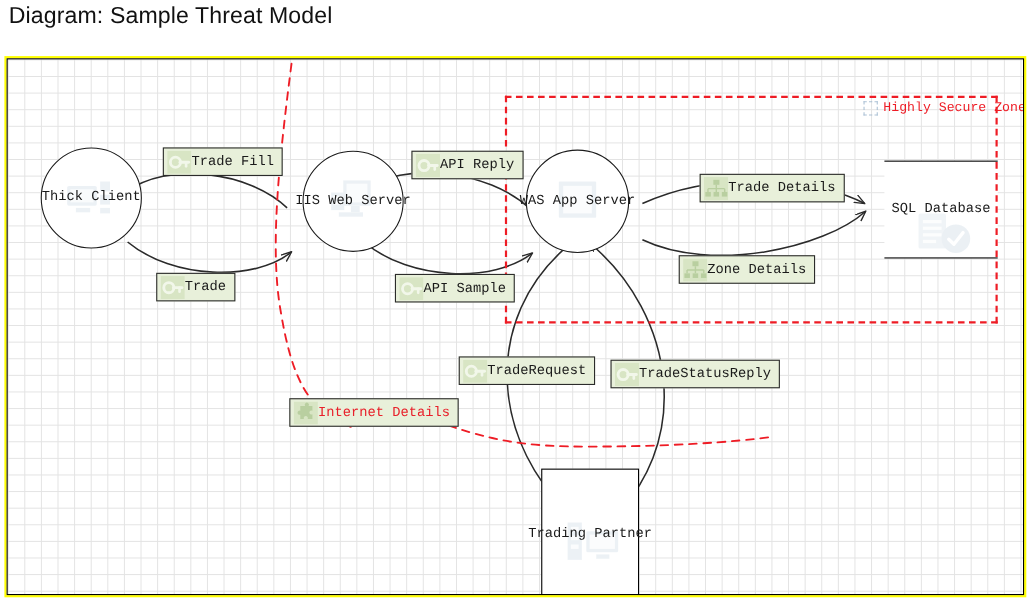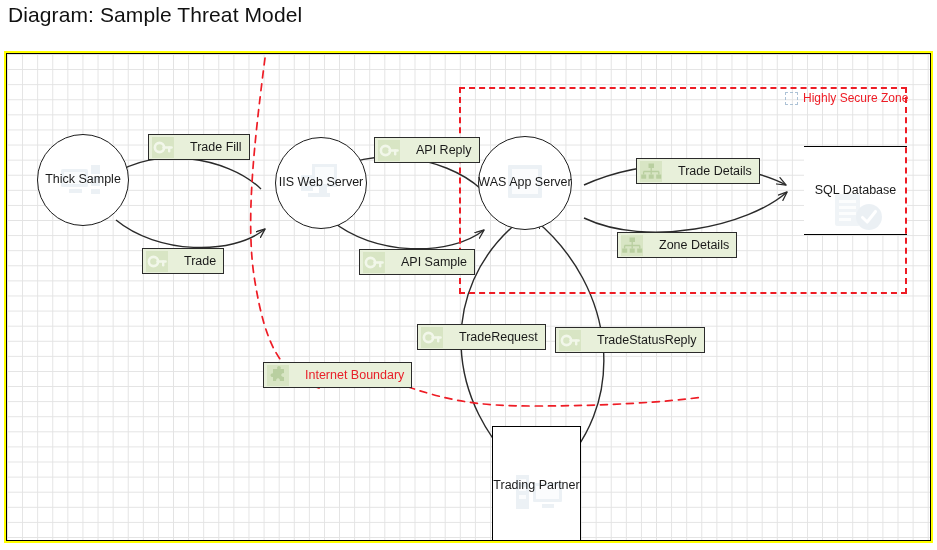--- a/index.html
+++ b/index.html
@@ -23,20 +23,21 @@
   #canvas-inner{
     position:absolute;inset:0;
     border:1px solid #000000;
     box-sizing:border-box;
     background-image:
       linear-gradient(to right,#e3e3e3 1px,transparent 1px),
       linear-gradient(to bottom,#e3e3e3 1px,transparent 1px);
     background-size:15.1px 15.1px;
     background-position:0 0;
     overflow:hidden;
+    font-family:Liberation Mono, monospace;
   }
   #edges{position:absolute;left:0;top:0;width:929px;height:492px;pointer-events:none;}
 
   
   .node{position:absolute;box-sizing:border-box;}
   .proc{
     border:1.6px solid #1c1c1c;border-radius:50%;
     background:#ffffff;
     display:flex;align-items:center;justify-content:center;
   }
@@ -55,21 +56,21 @@
     font-size:12.5px;color:#1a1a1a;white-space:nowrap;
     text-align:center;line-height:1.1;
   }
   .wm{position:absolute;z-index:1;opacity:.32;}
 
   
   .flow{
     position:absolute;box-sizing:border-box;
     background:#e8f0da;border:1px solid #2b2b2b;
     height:26px;display:flex;align-items:center;
-    padding:0 7px 0 3px;gap:16px;
+    padding:0 7px 0 3px;gap:0;
     font-size:12.5px;color:#1a1a1a;white-space:nowrap;
     z-index:5;
   }
   .flow .ftext{position:relative;top:0px;}
   .flow.boundary-lbl{color:#e8202a;}
 
   .ico{flex:0 0 auto;display:block;}
 
   
   #secure-zone{
@@ -131,21 +132,21 @@
 
     <div class="node proc" style="left:30px;top:80px;width:92px;height:92px;">
       <svg class="wm" width="46" height="34" viewBox="0 0 46 34">
         <rect x="1" y="6" width="27" height="18" rx="1.5" fill="#c7d6e2"></rect>
         <rect x="4" y="9" width="21" height="12" fill="#eef3f7"></rect>
         <rect x="9" y="26" width="13" height="4" fill="#c7d6e2"></rect>
         <rect x="31" y="2" width="9" height="9" fill="#c7d6e2"></rect>
         <rect x="31" y="14" width="9" height="9" fill="#c7d6e2"></rect>
         <rect x="31" y="26" width="9" height="5" fill="#c7d6e2"></rect>
       </svg>
-      <span class="node-label">Thick Sample</span>
+      <span class="node-label">Thick Client</span>
     </div>
 
     <div class="node proc" style="left:250px;top:83px;width:92px;height:92px;margin-left:18px;">
       <svg class="wm" width="44" height="40" viewBox="0 0 44 40">
         <rect x="13" y="1" width="25" height="23" fill="#c7d6e2"></rect>
         <rect x="16" y="4" width="19" height="17" fill="#f2f6f9"></rect>
         <rect x="2" y="12" width="12" height="16" fill="#c7d6e2"></rect>
         <rect x="4" y="15" width="8" height="3" fill="#f2f6f9"></rect>
         <rect x="4" y="20" width="8" height="3" fill="#f2f6f9"></rect>
         <rect x="9" y="30" width="22" height="4" fill="#c7d6e2"></rect>
@@ -270,17 +271,17 @@
         <path d="M17.2,10.5 L17.2,14.2" stroke="#f2f7ea" stroke-width="2.4" stroke-linecap="round"></path>
       </svg>
       <span class="ftext">TradeStatusReply</span>
     </div>
 
     <div class="flow boundary-lbl" style="left:256px;top:308px;">
       <svg class="ico" width="22" height="21" viewBox="0 0 22 21">
         <rect x="0" y="0" width="22" height="21" fill="#d8e5c4"></rect>
         <path d="M6,4 h4.4 a1.9,1.9 0 1 1 3.1,0 H17 v4.3 a1.9,1.9 0 1 0 0,3.4 V16 h-4.3 a1.9,1.9 0 1 0 -3.4,0 H6 v-4 a1.9,1.9 0 1 1 0,-3.6 z" fill="#b9cfa0"></path>
       </svg>
-      <span class="ftext">Internet Boundary</span>
+      <span class="ftext">Internet Details</span>
     </div>
 
   </div>
 </div>
 
 </body></html>

